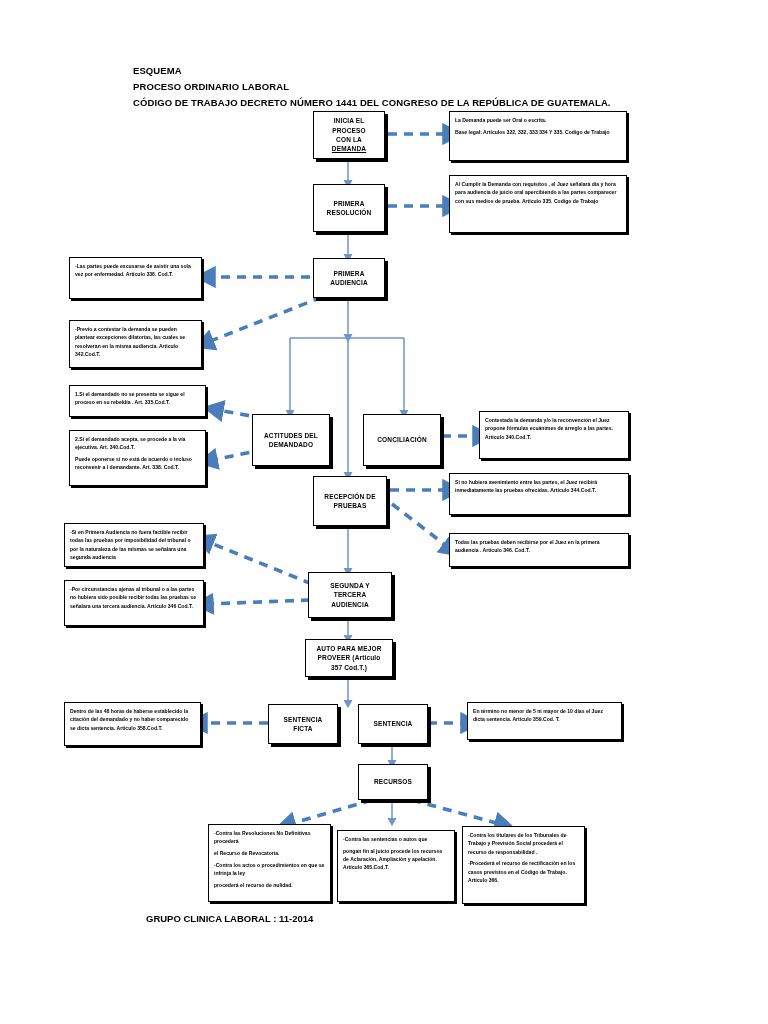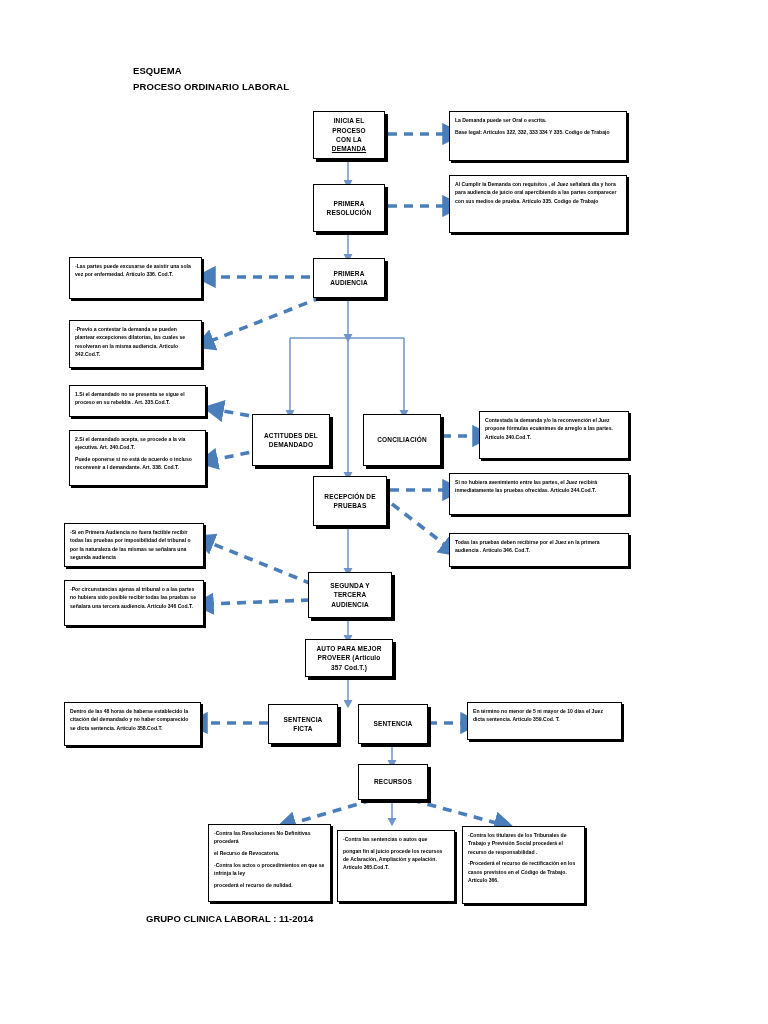--- a/index.html
+++ b/index.html
@@ -26,20 +26,21 @@
   .note p{margin:0 0 3.5px 0;}
   .note p:last-child{margin-bottom:0;}
 </style>
 </head>
 <body>
 
 <div id="canvas">
 
   <div class="hdr" style="left:133px;top:53px;">ESQUEMA</div>
   <div class="hdr" style="left:133px;top:69px;">PROCESO ORDINARIO LABORAL</div>
+  <div class="hdr" style="left:133px;top:85px;">CÓDIGO DE TRABAJO  DECRETO NÚMERO 1441 DEL CONGRESO DE LA REPÚBLICA  DE GUATEMALA.</div>
 
   <svg id="wires" viewBox="0 0 768 1024">
     <defs>
       <marker id="ah-solid" markerWidth="7" markerHeight="7" refX="2.6" refY="3" orient="auto">
         <path d="M0,0 L5.5,3 L0,6 z" fill="#6f95c9"></path>
       </marker>
       <marker id="ah-dash" markerWidth="6.2" markerHeight="6.2" refX="1.6" refY="3.1" orient="auto">
         <path d="M0,0 L6,3.1 L0,6.2 z" fill="#4a7ebb"></path>
       </marker>
     </defs>

